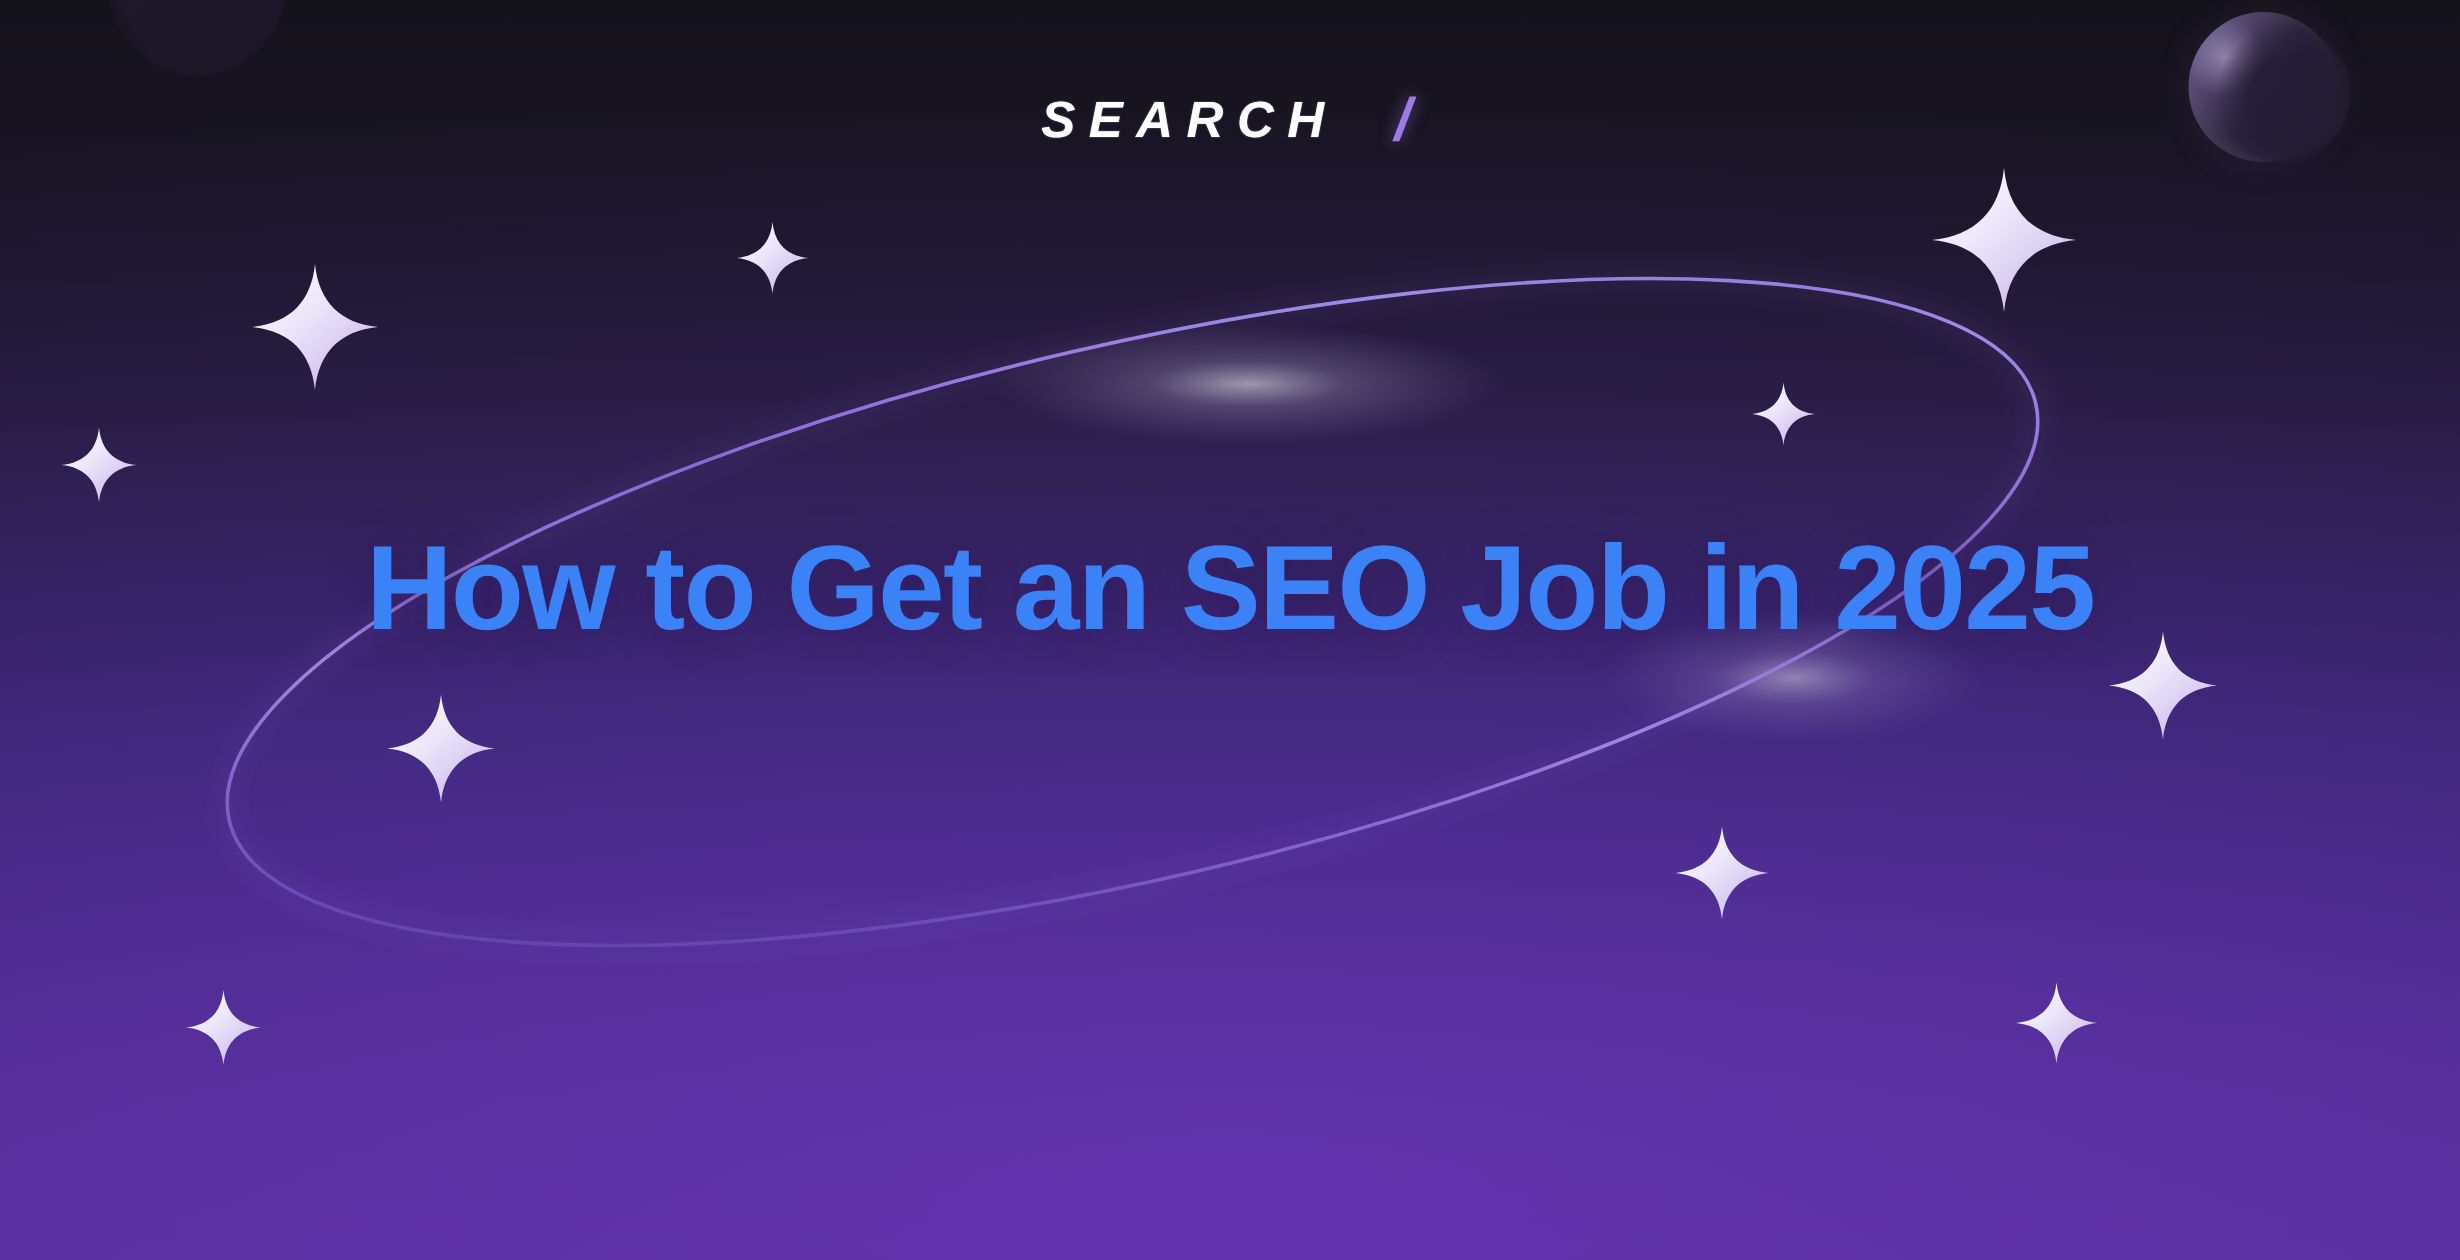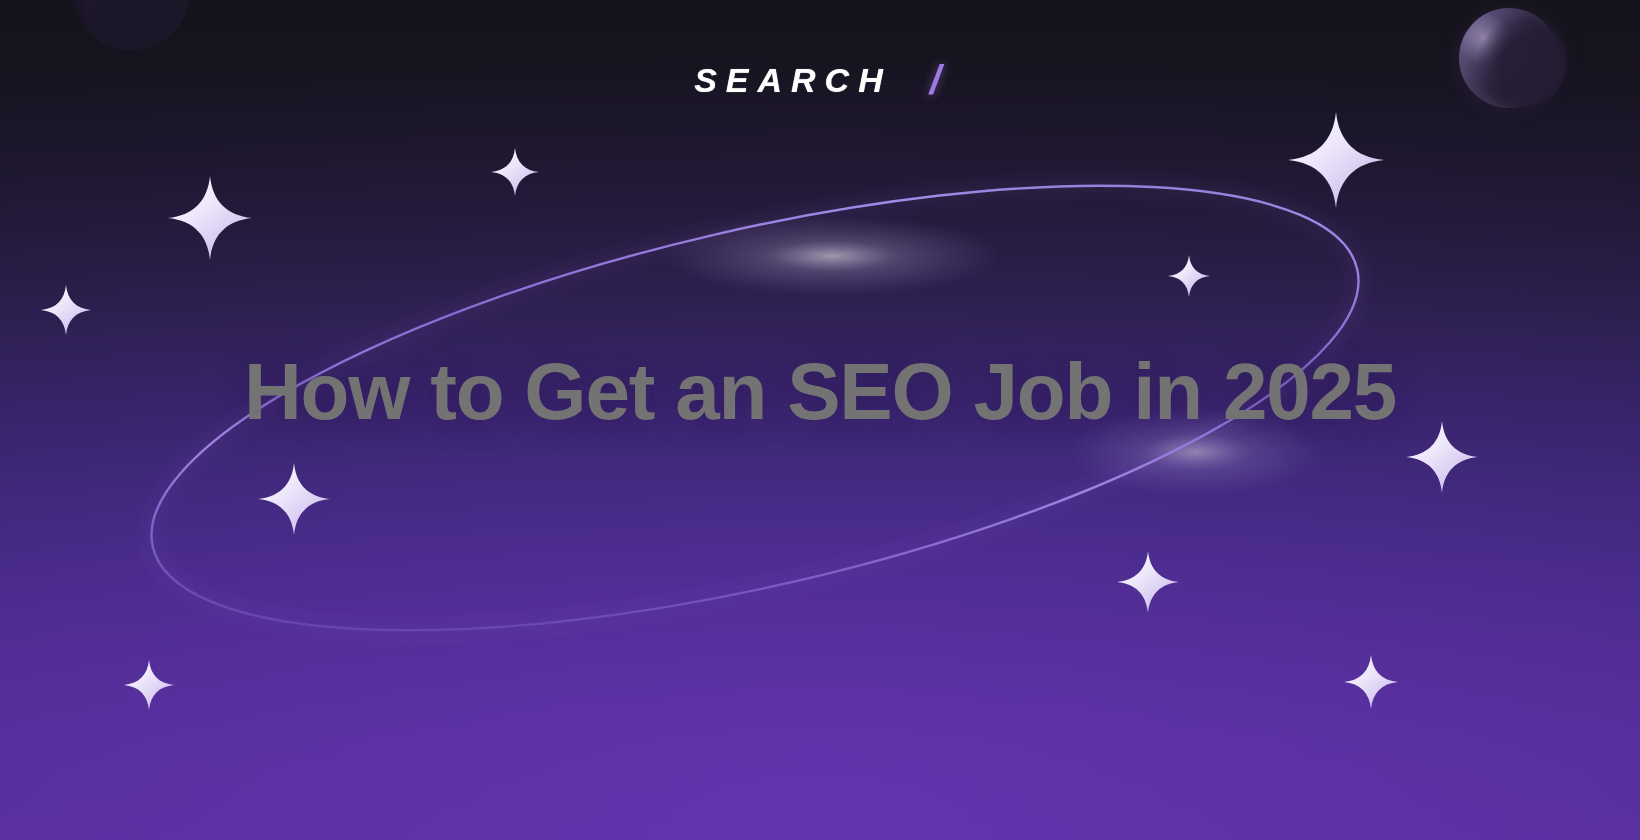--- a/index.html
+++ b/index.html
@@ -103,21 +103,21 @@
     pointer-events: none;
   }
 
   
   .title {
     position: absolute;
     left: 0;
     right: 0;
     top: 352px;
     text-align: center;
-    color: #737373;
+    color: #3b82f6;
     font-family: "Liberation Sans", sans-serif;
     font-weight: 700;
     font-size: 80px;
     letter-spacing: -1.2px;
     line-height: 1.0;
     white-space: nowrap;
     text-shadow: 0 2px 28px rgba(40,16,80,0.45);
   }
 
   

